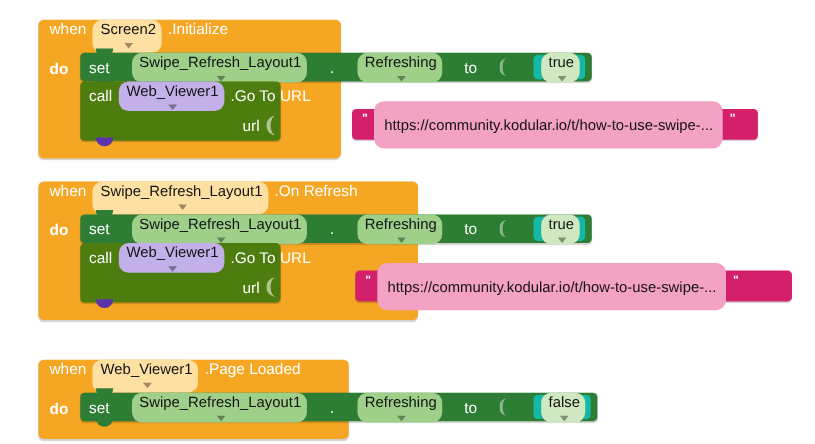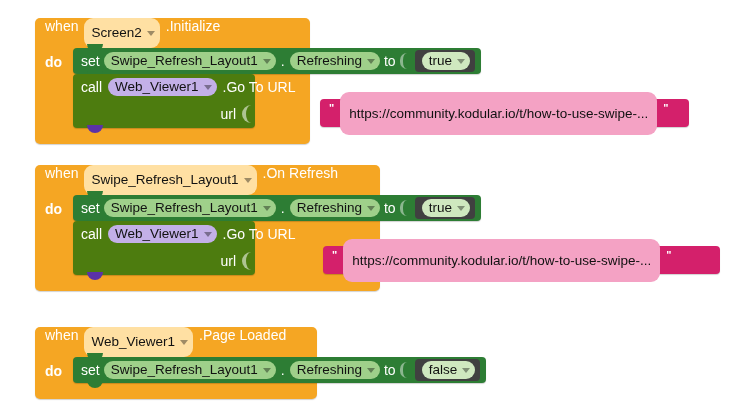--- a/index.html
+++ b/index.html
@@ -58,20 +58,21 @@
   .field {
     display: inline-flex;
     align-items: center;
     gap: 4px;
     border-radius: 9px;
     padding: 1px 5px 1px 7px;
     font-size: 13.5px;
     line-height: 16px;
     color: #111;
     white-space: nowrap;
+    flex-direction: column;
   }
   .field.orange  { background: #ffe0a3; }
   .field.green   { background: #9fd08a; }
   .field.purple  { background: #c3b0e8; }
   .field.lgreen  { background: #cfe8bf; }
   .caret {
     width: 0; height: 0;
     border-left: 4px solid transparent;
     border-right: 4px solid transparent;
     border-top: 5px solid rgba(0,0,0,0.38);
@@ -81,21 +82,21 @@
 
   
   .set-block {
     position: relative;
     display: flex;
     align-items: center;
     height: 26px;
     background: #2d7d34;
     border-radius: 4px;
     padding: 0 6px 0 8px;
-    gap: 4px;
+    gap: 20px;
     color: #ffffff;
     font-size: 14px;
     white-space: nowrap;
     box-shadow: 0 1px 1px rgba(0,0,0,0.18);
   }
   .set-block::before {   
     content:"";
     position:absolute;
     left: 14px; top: -4px;
     width: 16px; height: 8px;
@@ -116,21 +117,21 @@
     background: rgba(0,0,0,0.0);
     border-left: 3px solid rgba(255,255,255,0.45);
     border-radius: 7px 0 0 7px;
     margin-right: -1px;
   }
   
   .value-block {
     display: inline-flex;
     align-items: center;
     height: 22px;
-    background: #404040;
+    background: #14b8a6;
     border-radius: 4px;
     padding: 0 5px 0 7px;
     margin-left: 2px;
   }
 
   
   .call-block {
     position: relative;
     background: #4d7c0f;
     border-radius: 4px;

